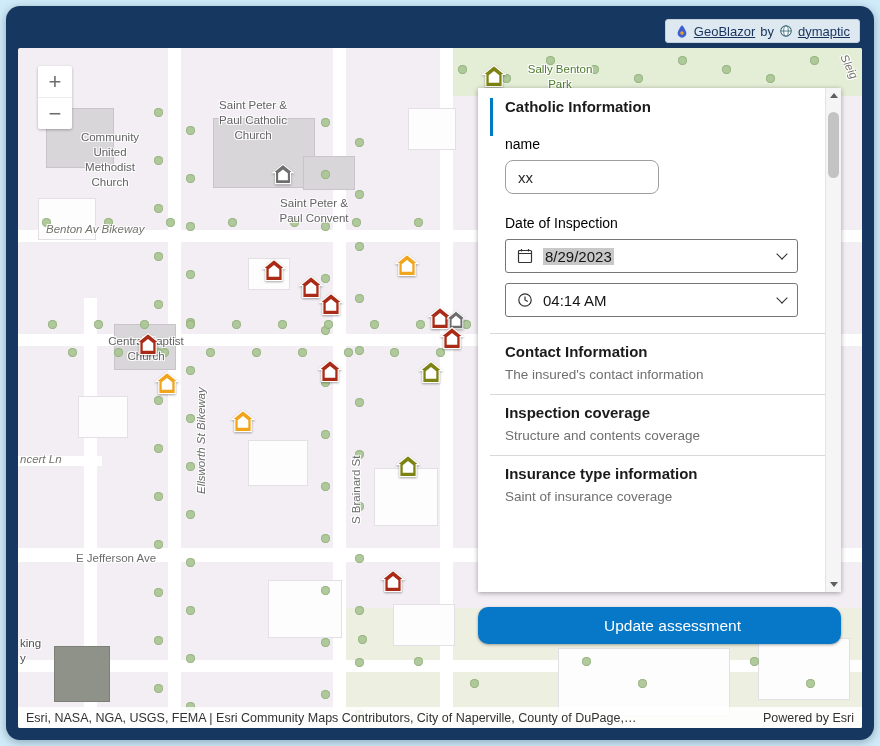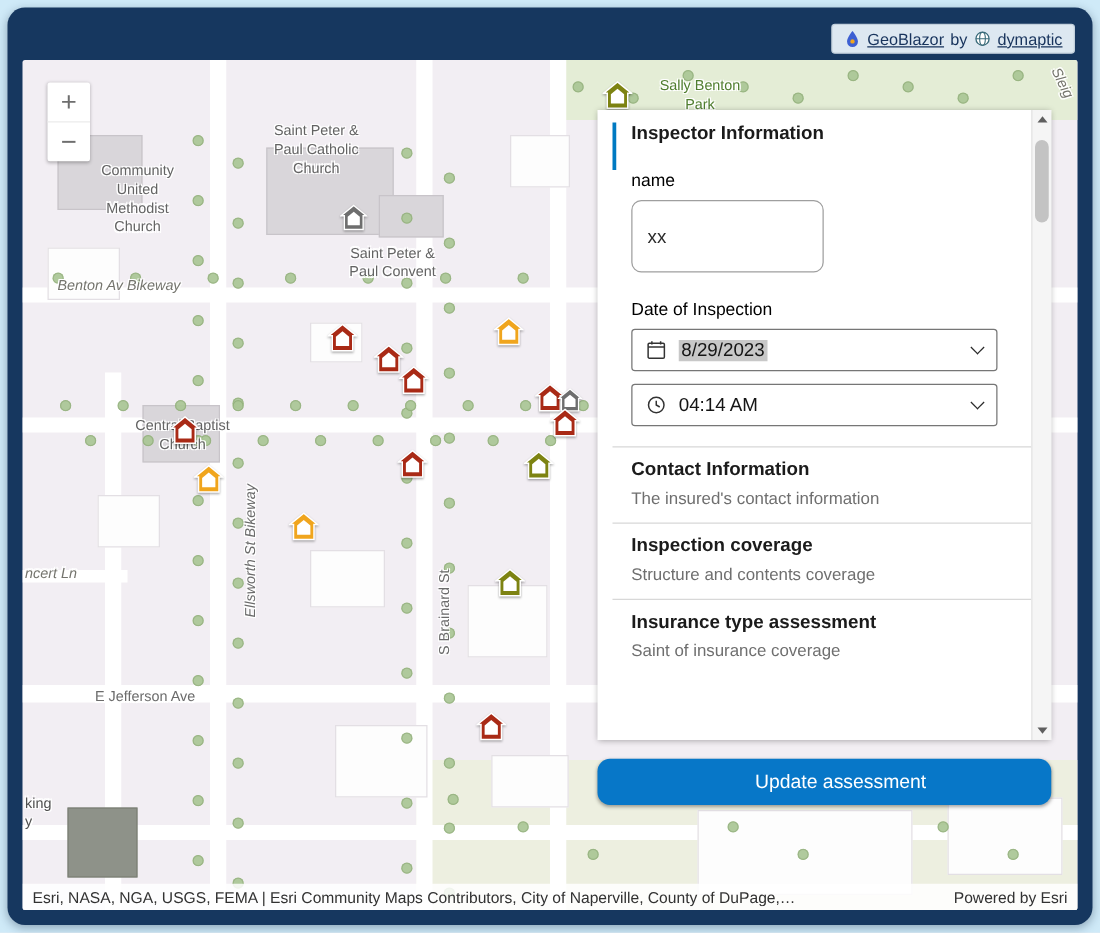--- a/index.html
+++ b/index.html
@@ -40,21 +40,21 @@
     color:#6e6e6e;cursor:pointer;user-select:none;}
   .zoom-div{height:1px;background:#ececec;}
   
   .panel{position:absolute;left:460px;top:40px;width:363px;height:504px;background:#fff;
     box-shadow:0 1px 5px rgba(0,0,0,.35);}
   .panel-accent{position:absolute;left:12px;top:10px;width:3px;height:38px;background:var(--panel_accent,#007ac2);}
   .panel-inner{padding:10px 36px 0 27px;}
   .sec-title{font-size:15px;font-weight:bold;color:#1b1b1b;margin:0;}
   .field-label{font-size:14px;color:#000000;margin-top:21px;}
   .name-input{display:block;margin-top:8px;width:128px;height:32px;border:1px solid #9f9f9f;
-    border-radius:8px;padding:12px 12px;font-size:15px;color:#2b2b2b;font-family:inherit;outline:none;}
+    border-radius:8px;padding:0 12px;font-size:15px;color:#2b2b2b;font-family:inherit;outline:none;}
   .combo{margin-top:8px;width:269px;height:32px;border:1px solid #767676;border-radius:3px;
     display:flex;align-items:center;gap:10px;padding:0 11px;cursor:pointer;background:#fff;}
   .combo + .combo{margin-top:10px;}
   .combo-value{flex:1;font-size:15px;color:#151515;}
   .sel-gray{background:#c8c8c8;padding:0 2px;}
   .chev{width:7px;height:7px;border-right:1.7px solid #2b2b2b;border-bottom:1.7px solid #2b2b2b;
     transform:rotate(45deg);margin-top:-4px;}
   .divider{border:none;border-top:1px solid #d8d8d8;margin:16px 0 0 -15px;width:336px;}
   .info-sec{padding:9px 0 12px 0;}
   .info-sub{font-size:13.5px;color:#6f6f6f;margin-top:7px;}
@@ -351,21 +351,21 @@
 
     <div class="zoom">
       <div class="zoom-btn">+</div>
       <div class="zoom-div"></div>
       <div class="zoom-btn">−</div>
     </div>
 
     <div class="panel">
       <div class="panel-accent"></div>
       <div class="panel-inner">
-        <div class="sec-title">Inspector Information</div>
+        <div class="sec-title">Catholic Information</div>
         <div class="field-label">name</div>
         <input class="name-input" type="text" value="xx" style="">
         <div class="field-label">Date of Inspection</div>
 
         <div class="combo">
           <span style="display:inline-flex;width:16px;height:16px;">
             <svg viewBox="0 0 16 16">
                 <rect x="1.5" y="2.5" width="13" height="12" rx="1" fill="none" stroke="#333" stroke-width="1.2"></rect>
                 <line x1="1.5" y1="5.5" x2="14.5" y2="5.5" stroke="#333" stroke-width="1.2"></line>
                 <line x1="4.5" y1="1" x2="4.5" y2="3.5" stroke="#333" stroke-width="1.2"></line>
@@ -392,21 +392,21 @@
           <div class="sec-title">Contact Information</div>
           <div class="info-sub">The insured's contact information</div>
         </div>
         <hr class="divider" style="margin-top:0;">
         <div class="info-sec">
           <div class="sec-title">Inspection coverage</div>
           <div class="info-sub">Structure and contents coverage</div>
         </div>
         <hr class="divider" style="margin-top:0;">
         <div class="info-sec">
-          <div class="sec-title">Insurance type assessment</div>
+          <div class="sec-title">Insurance type information</div>
           <div class="info-sub">Saint of insurance coverage</div>
         </div>
       </div>
       <div class="scrollbar">
         <div class="sb-btn">
             <span class="tri-up"></span>
           </div>
         <div class="sb-btn">
             <span class="tri-down"></span>
           </div>

